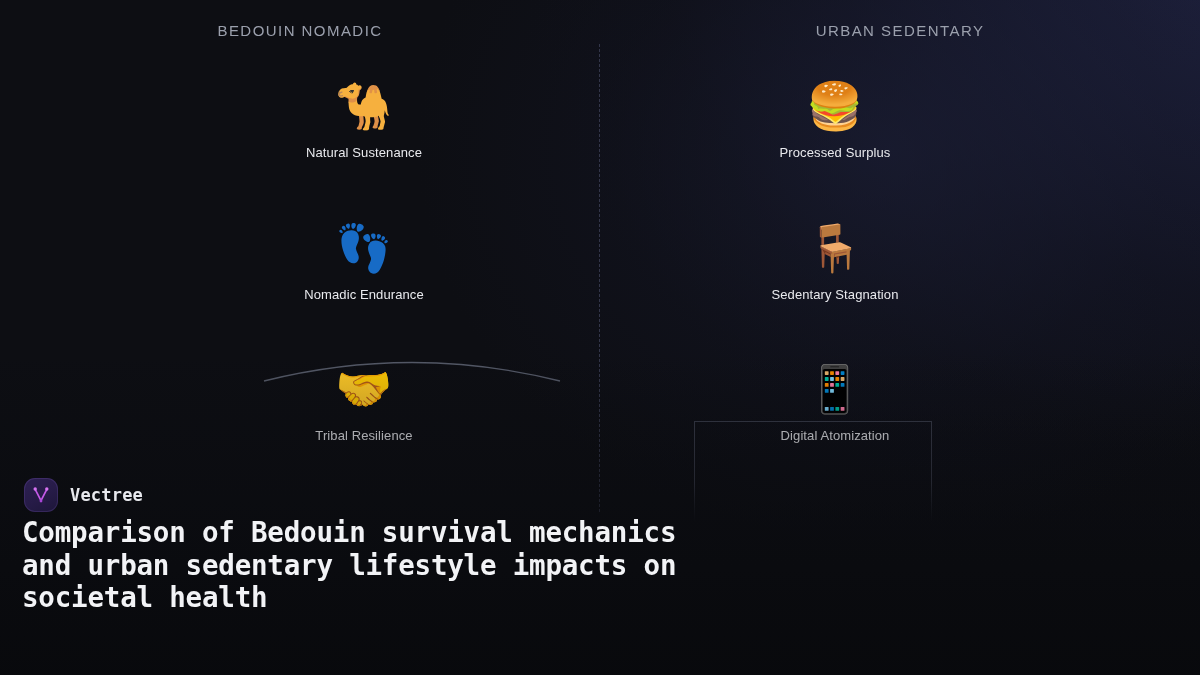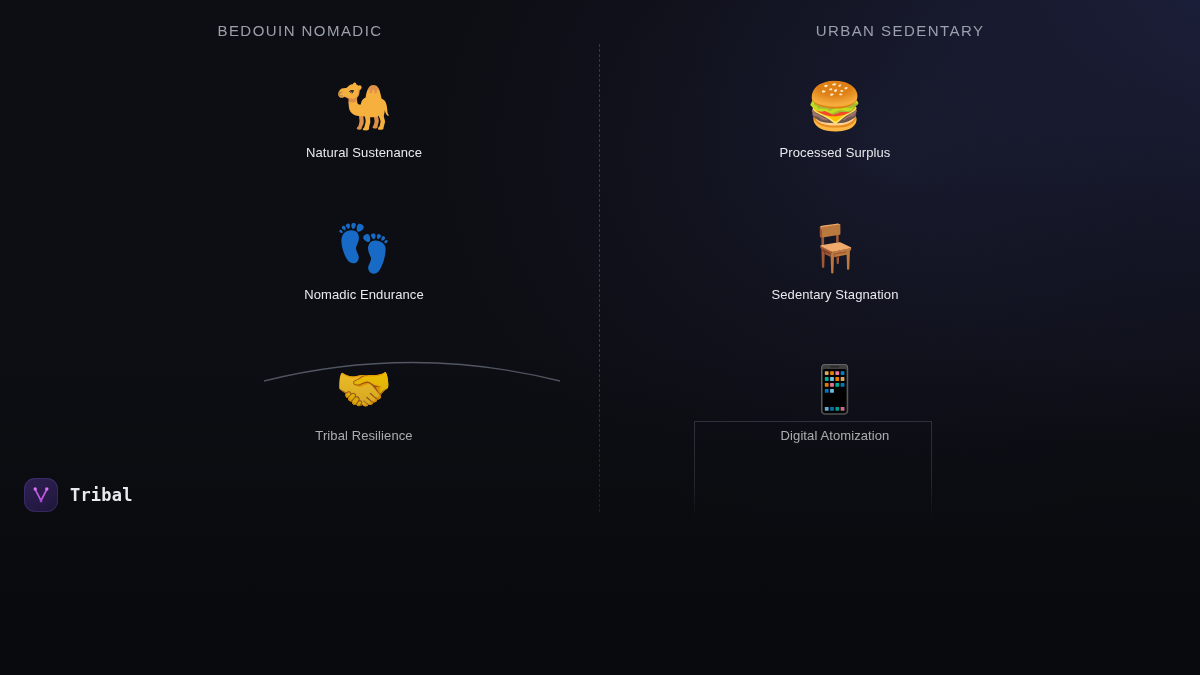--- a/index.html
+++ b/index.html
@@ -225,18 +225,19 @@
 
   <div id="brand">
     <div id="brand-logo">
       <svg width="22" height="22" viewBox="0 0 22 22" aria-hidden="true">
         <path d="M5.2 5.4 L11 16.6 L16.8 5.4" fill="none" stroke="#c45ae8" stroke-width="1.7" stroke-linecap="round" stroke-linejoin="round"></path>
         <circle cx="5.2" cy="5.0" r="1.7" fill="#d873f2"></circle>
         <circle cx="16.8" cy="5.0" r="1.7" fill="#d873f2"></circle>
         <circle cx="11" cy="17.0" r="1.4" fill="#a845d6"></circle>
       </svg>
     </div>
-    <div id="brand-name">Tribal</div>
-  </div>
-
+    <div id="brand-name">Vectree</div>
+  </div>
+
+  <div id="headline">Comparison of Bedouin survival mechanics and urban sedentary lifestyle impacts on societal health</div>
 
 
 </div>
 
 </body></html>

